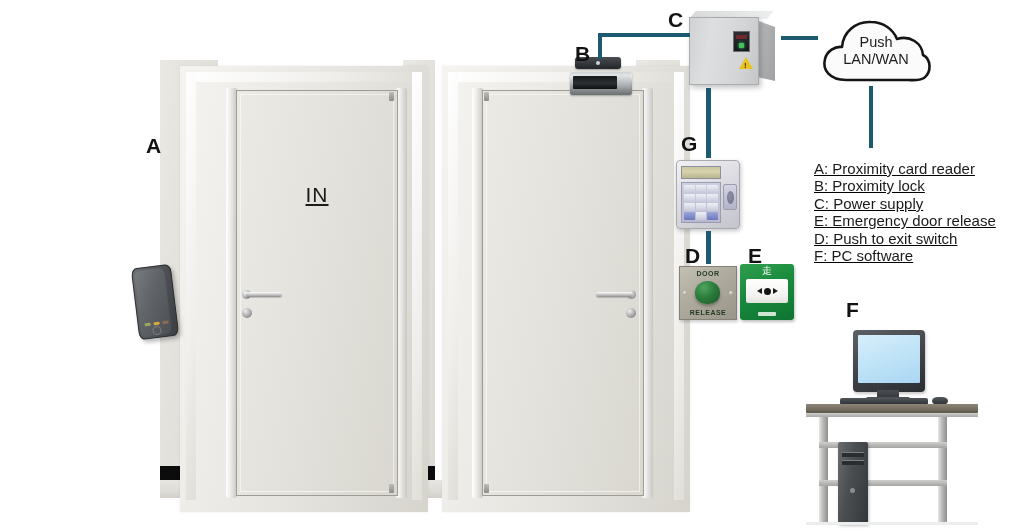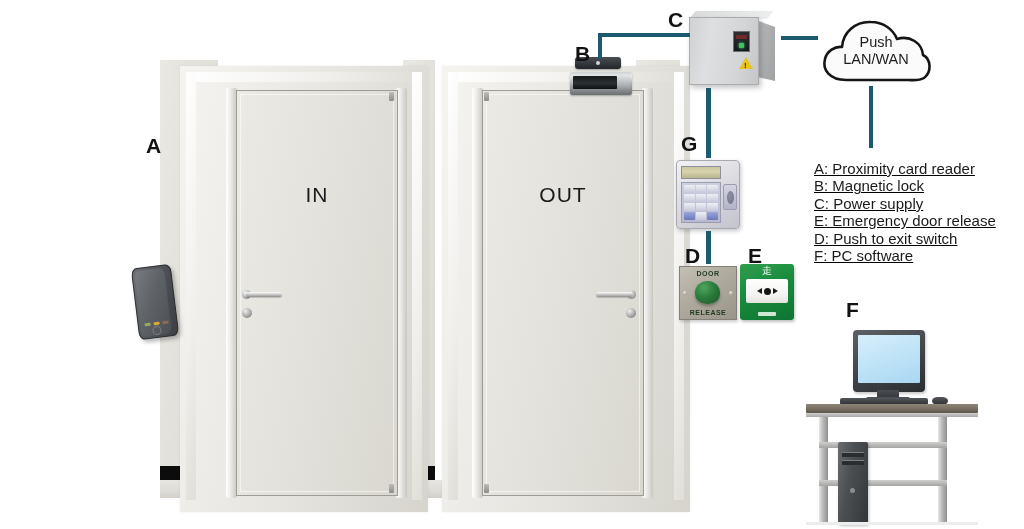--- a/index.html
+++ b/index.html
@@ -482,21 +482,21 @@
     <div class="doorframe"></div>
     <div class="framebevel" style="left:6px;top:6px;width:236px;height:10px;"></div>
     <div class="framebevel" style="left:6px;top:6px;width:10px;height:428px;"></div>
     <div class="framebevel" style="left:232px;top:6px;width:10px;height:428px;"></div>
 
     <div class="hingepost" style="left:46px;top:22px;height:410px;"></div>
     <div class="hingepost" style="left:216px;top:22px;height:410px;"></div>
 
     <div class="doorleaf" style="left:56px;top:24px;width:162px;height:406px;">
       <div class="innerline"></div>
-      <div class="doortext" style="top:92px;">IN</div>
+      <div class="doortext" style="top:92px;text-decoration:underline;">IN</div>
     </div>
     <div class="doorcorner" style="left:209px;top:26px;"></div>
     <div class="doorcorner" style="left:209px;top:418px;"></div>
 
     <div class="handle" style="left:62px;top:222px;width:42px;height:36px;">
       <div class="rose" style="left:0;top:2px;"></div>
       <div class="lever" style="left:4px;top:4px;width:36px;"></div>
       <div class="cyl" style="left:0;top:20px;"></div>
     </div>
   </div>
@@ -505,21 +505,20 @@
     <div class="doorframe"></div>
     <div class="framebevel" style="left:6px;top:6px;width:236px;height:10px;"></div>
     <div class="framebevel" style="left:6px;top:6px;width:10px;height:428px;"></div>
     <div class="framebevel" style="left:232px;top:6px;width:10px;height:428px;"></div>
 
     <div class="hingepost" style="left:30px;top:22px;height:410px;"></div>
     <div class="hingepost" style="left:200px;top:22px;height:410px;"></div>
 
     <div class="doorleaf" style="left:40px;top:24px;width:162px;height:406px;">
       <div class="innerline"></div>
-      <div class="doortext" style="top:92px;">OUT</div>
     </div>
     <div class="doorcorner" style="left:42px;top:26px;"></div>
     <div class="doorcorner" style="left:42px;top:418px;"></div>
 
     <div class="handle" style="left:152px;top:222px;width:42px;height:36px;">
       <div class="rose" style="right:0;top:2px;"></div>
       <div class="lever" style="left:2px;top:4px;width:36px;"></div>
       <div class="cyl" style="right:0;top:20px;"></div>
     </div>
   </div>
@@ -646,20 +645,20 @@
 
   <div class="conn" style="left:598px;top:33px;width:92px;height:4px;"></div>
   <div class="conn" style="left:598px;top:33px;width:4px;height:26px;"></div>
 
   <div class="conn" style="left:706px;top:88px;width:5px;height:70px;"></div>
 
   <div class="conn" style="left:706px;top:231px;width:5px;height:33px;"></div>
 
   <div id="legend">
     <div class="row">A: Proximity card reader</div>
-    <div class="row">B: Magnetic lock</div>
+    <div class="row">B: Proximity lock</div>
     <div class="row">C: Power supply</div>
     <div class="row">E: Emergency door release</div>
     <div class="row">D: Push to exit switch</div>
     <div class="row">F: PC software</div>
   </div>
 
 </div>
 
 </body></html>

